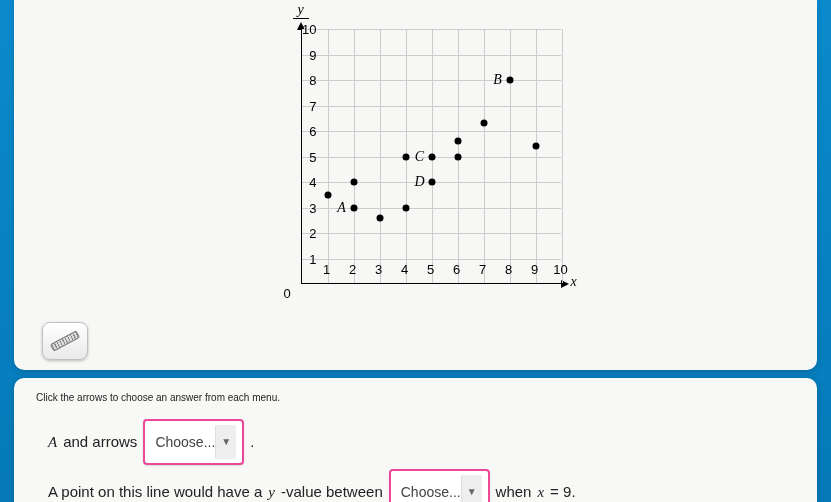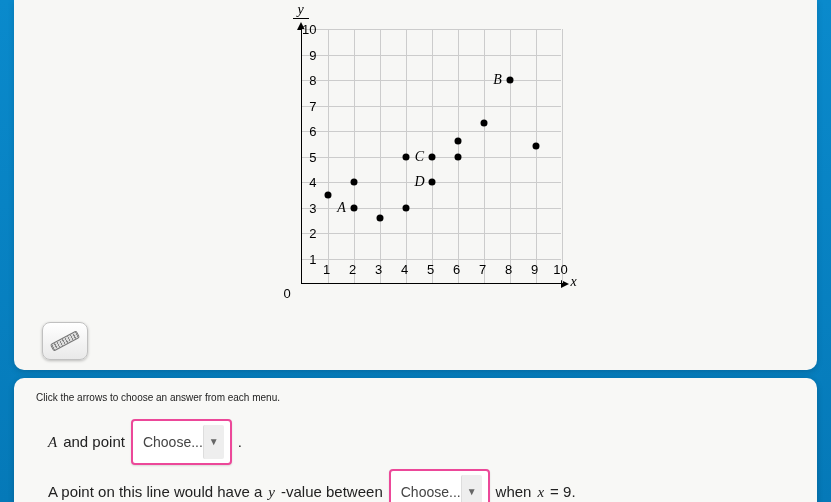--- a/index.html
+++ b/index.html
@@ -273,21 +273,21 @@
   <div class="ruler-btn">
     <div class="ruler-icon"></div>
   </div>
 </div>
 
 <div class="bottom-card">
   <div class="instr">Click the arrows to choose an answer from each menu.</div>
 
   <div class="answer-line">
     <span class="mi">A</span>
-    <span> and point</span>
+    <span> and arrows</span>
     <span class="dropdown">
       <span>Choose...</span>
       <span class="chev">▼</span>
     </span>
     <span>.</span>
   </div>
 
   <div class="answer-line">
     <span>A point on this line would have a </span>
       <span class="mi">y</span>

